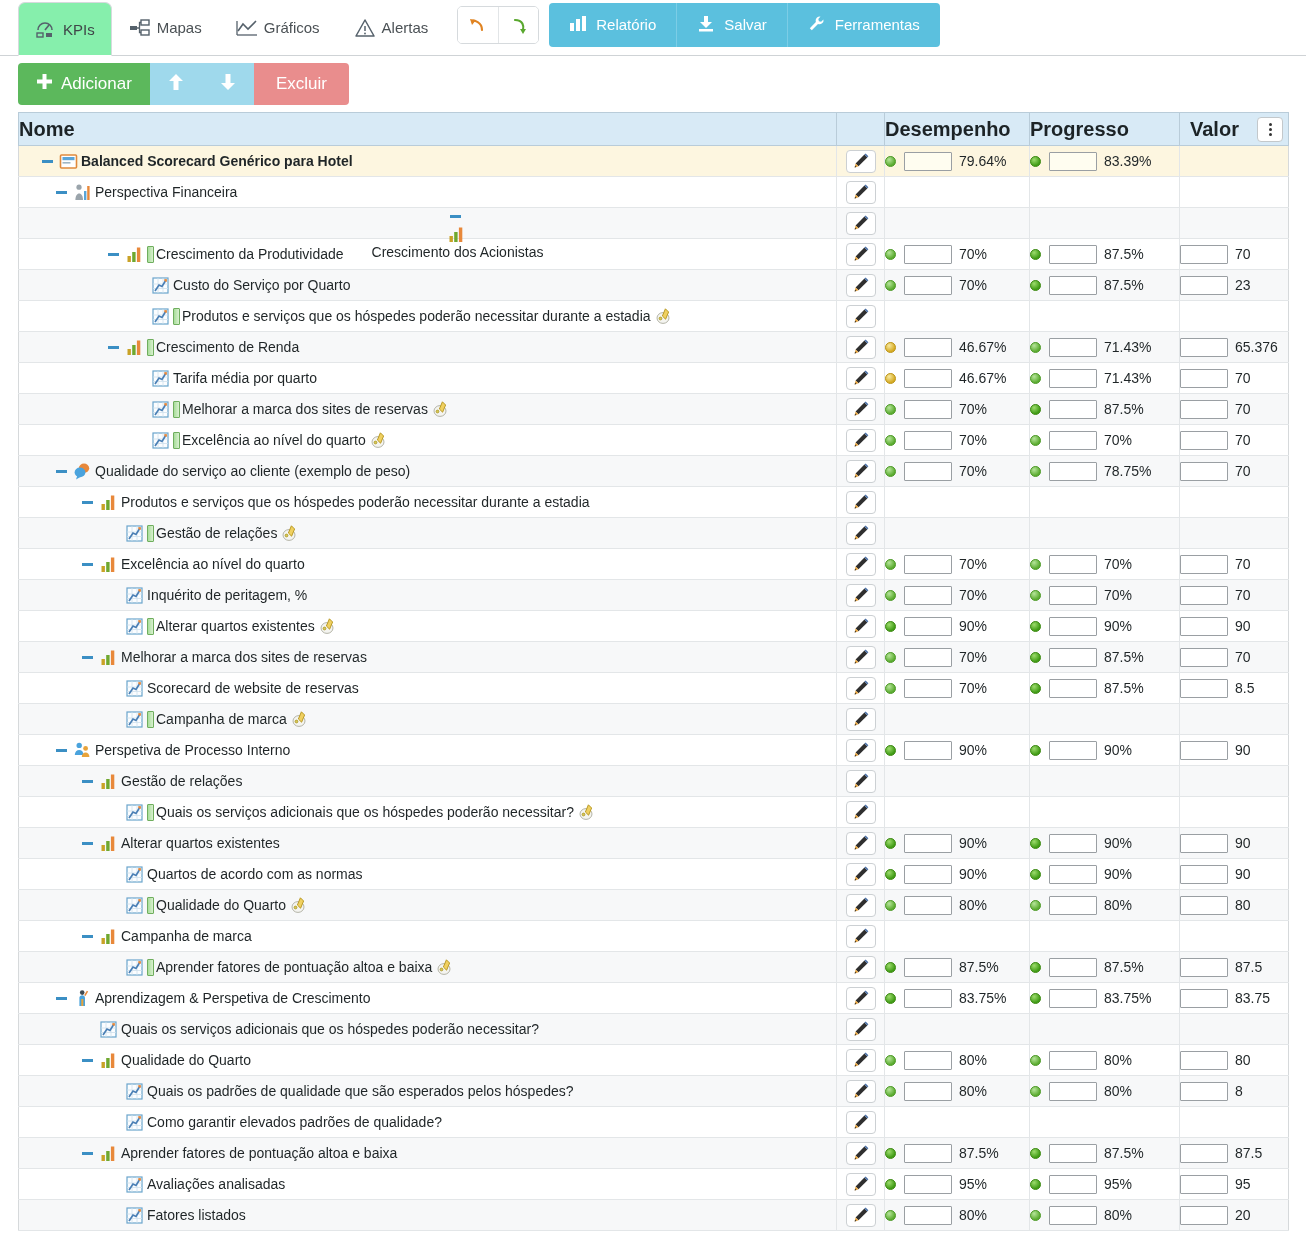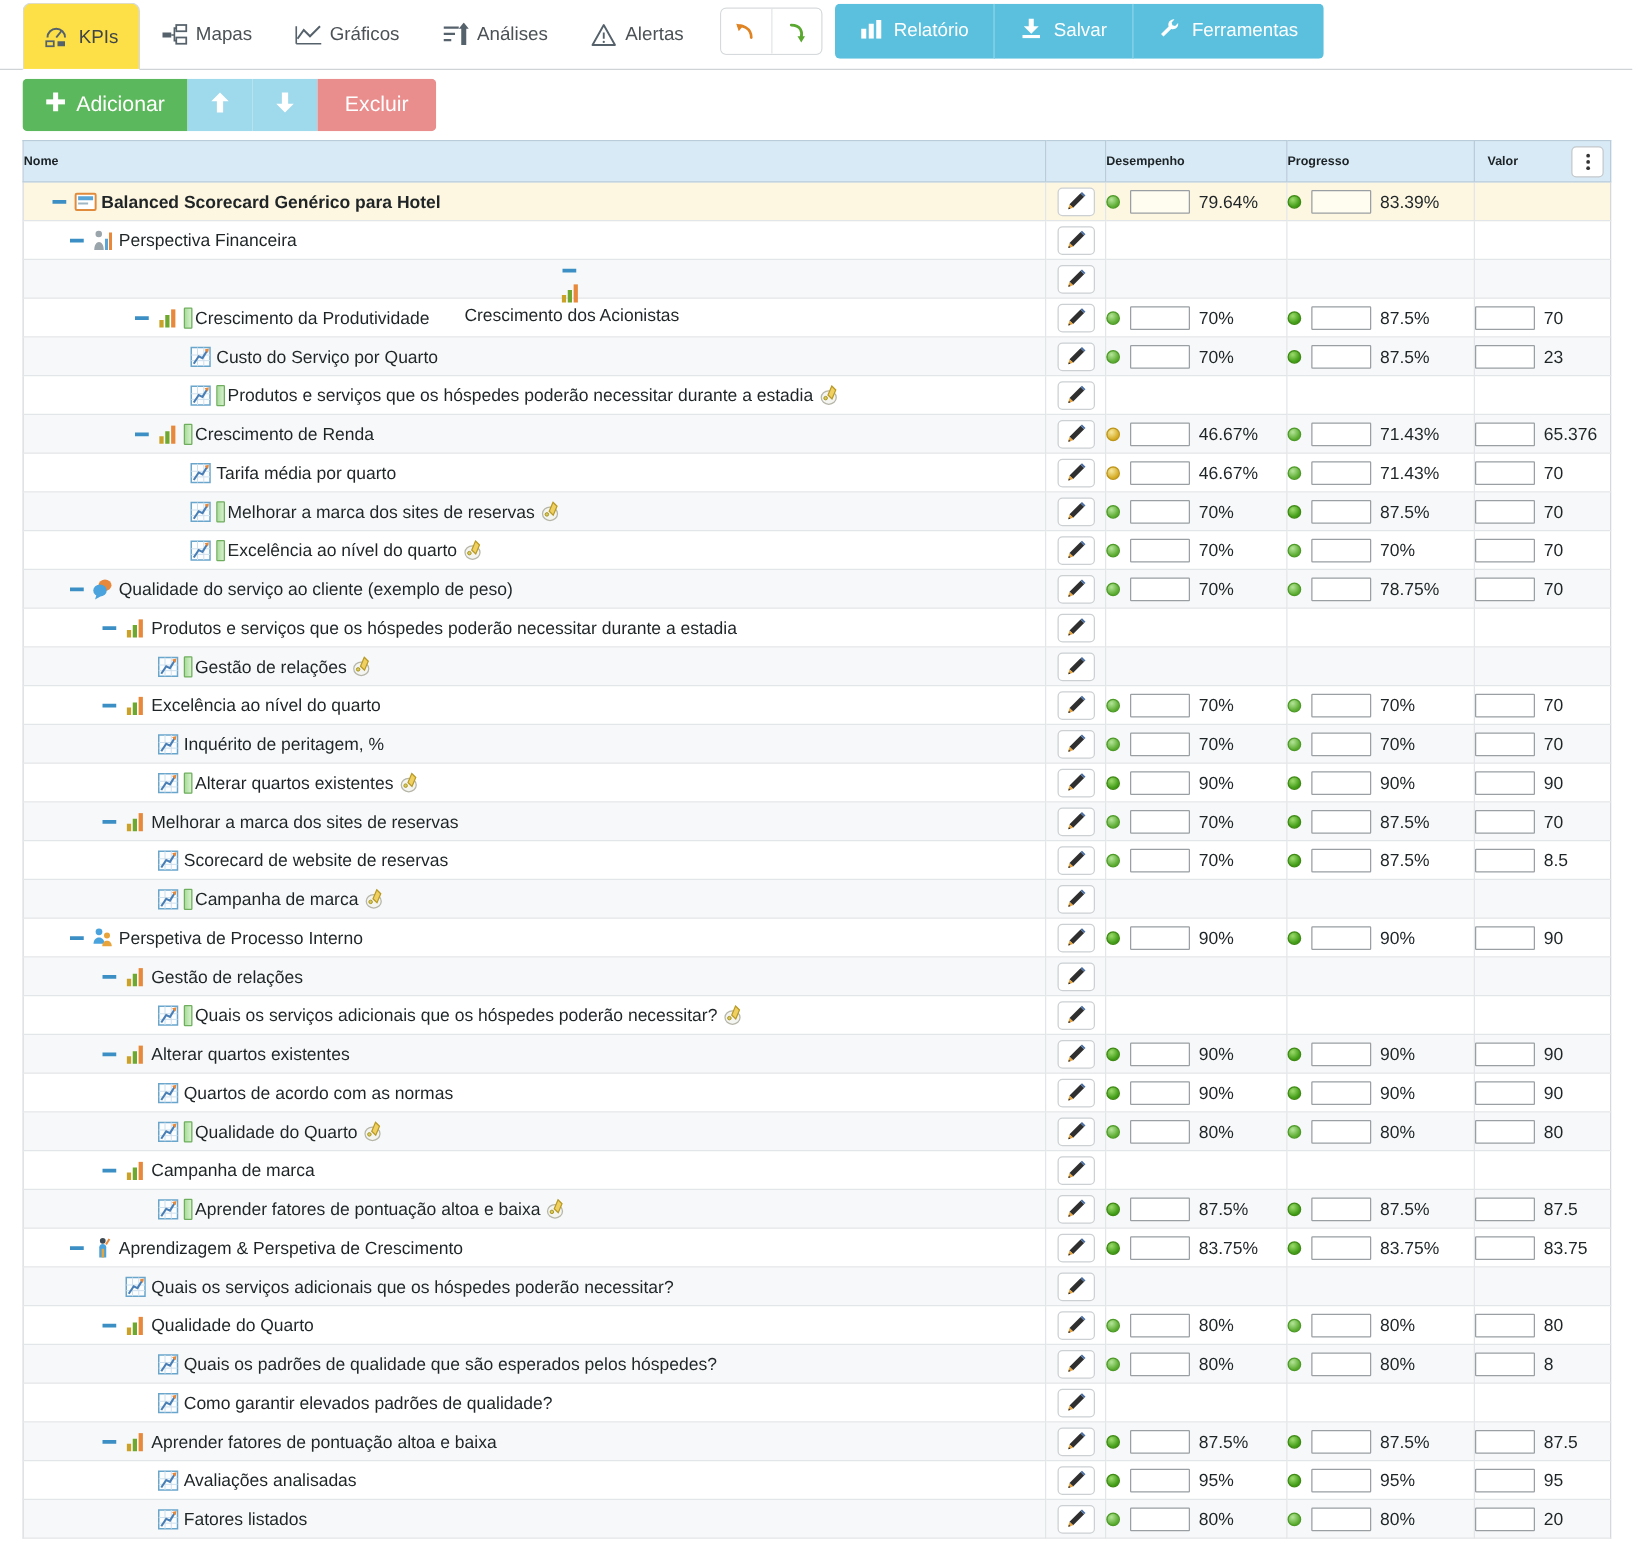--- a/index.html
+++ b/index.html
@@ -30,21 +30,21 @@
     padding: 0 16px;
     font-size: 15px;
     color: #4b5155;
     cursor: pointer;
     border: 1px solid transparent;
     border-bottom: none;
     background: transparent;
     white-space: nowrap;
   }
   .tab.active {
-    background: #fde047;
+    background: #86efac;
     border: 1px solid #d6dadd;
     border-bottom: 1px solid #ffffff;
     border-radius: 7px 7px 0 0;
     color: #3f4548;
     margin-bottom: -1px;
     height: 54px;
   }
   .tab .ticon { width: 22px; height: 20px; display:inline-block; position: relative; }
 
   .undo-group {
@@ -82,21 +82,21 @@
 
   
   .tablewrap { padding: 0 18px; }
   table.grid { width: 1270px; border-collapse: collapse; table-layout: fixed; }
   table.grid th, table.grid td { padding: 0; }
 
   thead th {
     background: #d8eaf6;
     border: 1px solid #b9ccd9;
     height: 33px;
-    font-size: 10px;
+    font-size: 20px;
     font-weight: bold;
     text-align: left;
     color: #1c2326;
     padding-left: 10px;
     vertical-align: middle;
   }
   .col-name   { width: 818px; }
   .col-edit   { width: 48px; }
   .col-perf   { width: 145px; }
   .col-prog   { width: 150px; }
@@ -197,32 +197,20 @@
       <span class="ticon">
         <svg width="22" height="20" viewBox="0 0 22 20">
             <polyline points="1,17 1,3" stroke="#55616b" stroke-width="1.3" fill="none"></polyline>
             <polyline points="1,17 21,17" stroke="#55616b" stroke-width="1.3" fill="none"></polyline>
             <polyline points="2,13 7,6 12,11 20,3" fill="none" stroke="#55616b" stroke-width="1.6"></polyline>
           </svg>
       </span>
       <span>Gráficos</span>
     </div>
 
-    <div class="tab">
-      <span class="ticon">
-        <svg width="22" height="20" viewBox="0 0 22 20">
-            <line x1="1" y1="4" x2="13" y2="4" stroke="#55616b" stroke-width="1.8"></line>
-            <line x1="1" y1="9" x2="10" y2="9" stroke="#55616b" stroke-width="1.8"></line>
-            <line x1="1" y1="14" x2="7" y2="14" stroke="#55616b" stroke-width="1.8"></line>
-            <rect x="15" y="4" width="4" height="14" fill="#55616b"></rect>
-            <polygon points="17,0 21,5 13,5" fill="#55616b"></polygon>
-          </svg>
-      </span>
-      <span>Análises</span>
-    </div>
 
     <div class="tab">
       <span class="ticon">
         <svg width="22" height="20" viewBox="0 0 22 20">
             <polygon points="11,2 20,18 2,18" fill="none" stroke="#55616b" stroke-width="1.5" stroke-linejoin="round"></polygon>
             <line x1="11" y1="8" x2="11" y2="13" stroke="#55616b" stroke-width="1.5"></line>
             <circle cx="11" cy="15.5" r="0.9" fill="#55616b"></circle>
           </svg>
       </span>
       <span>Alertas</span>

